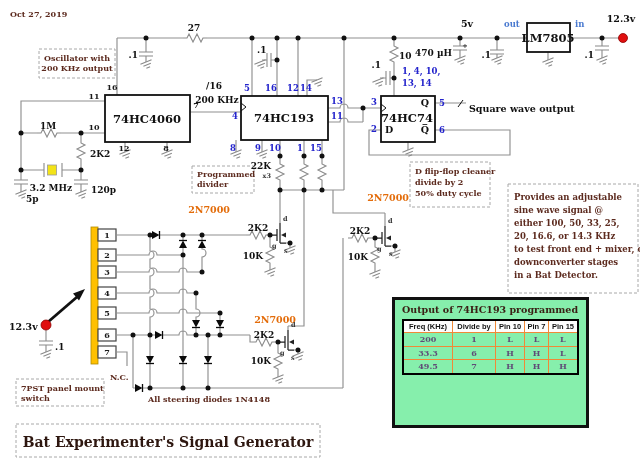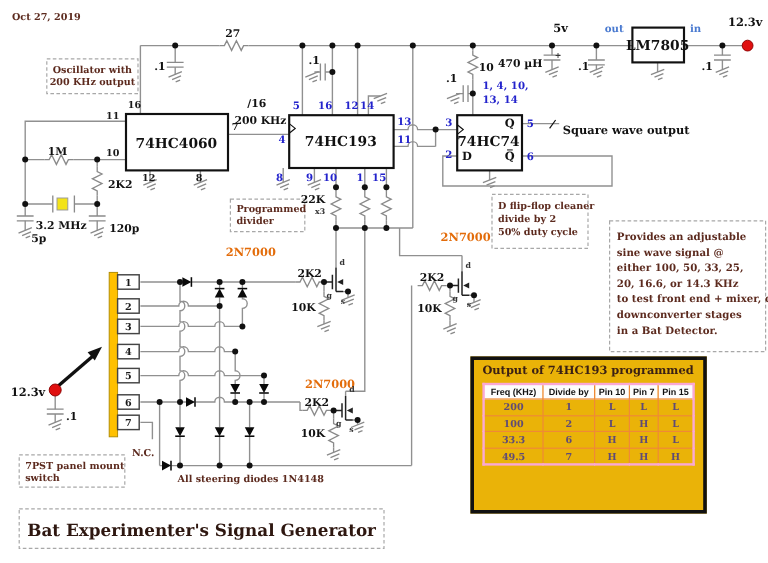--- a/index.html
+++ b/index.html
@@ -16,23 +16,23 @@
   .t-val {font-size:9px;fill:#111;}
   .t-ic  {font-size:11.5px;fill:#111;}
   .t-note{font-size:8px;fill:#5c2a1e;}
   .t-info{font-size:8.5px;fill:#5c2a1e;}
   .t-or  {font-size:9.5px;fill:#e36c0a;}
   .t-sm  {font-size:6.5px;fill:#333;}
   .t-bold{font-size:9.5px;fill:#111;}
   .t-blu2{font-size:8.5px;fill:#4a7ad0;}
   .t-title{font-size:14px;fill:#2e1710;}
   #freq-table{position:absolute;left:392px;top:297px;width:197px;height:131px;box-sizing:border-box;
-      border:3px solid #111;background:#eab308;padding:4px 7px 0 7px;}
+      border:3px solid #111;background:#86efac;padding:4px 7px 0 7px;}
   #freq-table .tt{font-size:9.5px;font-weight:bold;color:#3a2015;line-height:12px;}
-  table.grid{border-collapse:collapse;width:100%;margin-top:3px;border:2px solid #f9a8d4;}
+  table.grid{border-collapse:collapse;width:100%;margin-top:3px;border:2px solid #000000;}
   table.grid th{font-family:"Liberation Sans",sans-serif;font-size:7.5px;color:#111;
       border:1px solid #ef8937;padding:1px 0;background:#fdfdfd;}
   table.grid td{font-size:8px;font-weight:bold;color:#5f4b77;text-align:center;
       border:1px solid #ef8937;height:12.5px;padding:0;margin-top:33px;}
 </style>
 </head>
 <body>
 
 <div id="stage">
 <svg width="640" height="469" viewBox="0 0 640 469">
@@ -389,27 +389,20 @@
     </thead>
     <tbody>
       <tr>
             <td>200</td>
             <td>1</td>
             <td>L</td>
             <td>L</td>
             <td>L</td>
           </tr>
       <tr>
-            <td>100</td>
-            <td>2</td>
-            <td>L</td>
-            <td>H</td>
-            <td>L</td>
-          </tr>
-      <tr>
             <td>33.3</td>
             <td>6</td>
             <td>H</td>
             <td>H</td>
             <td>L</td>
           </tr>
       <tr>
             <td>49.5</td>
             <td>7</td>
             <td>H</td>

